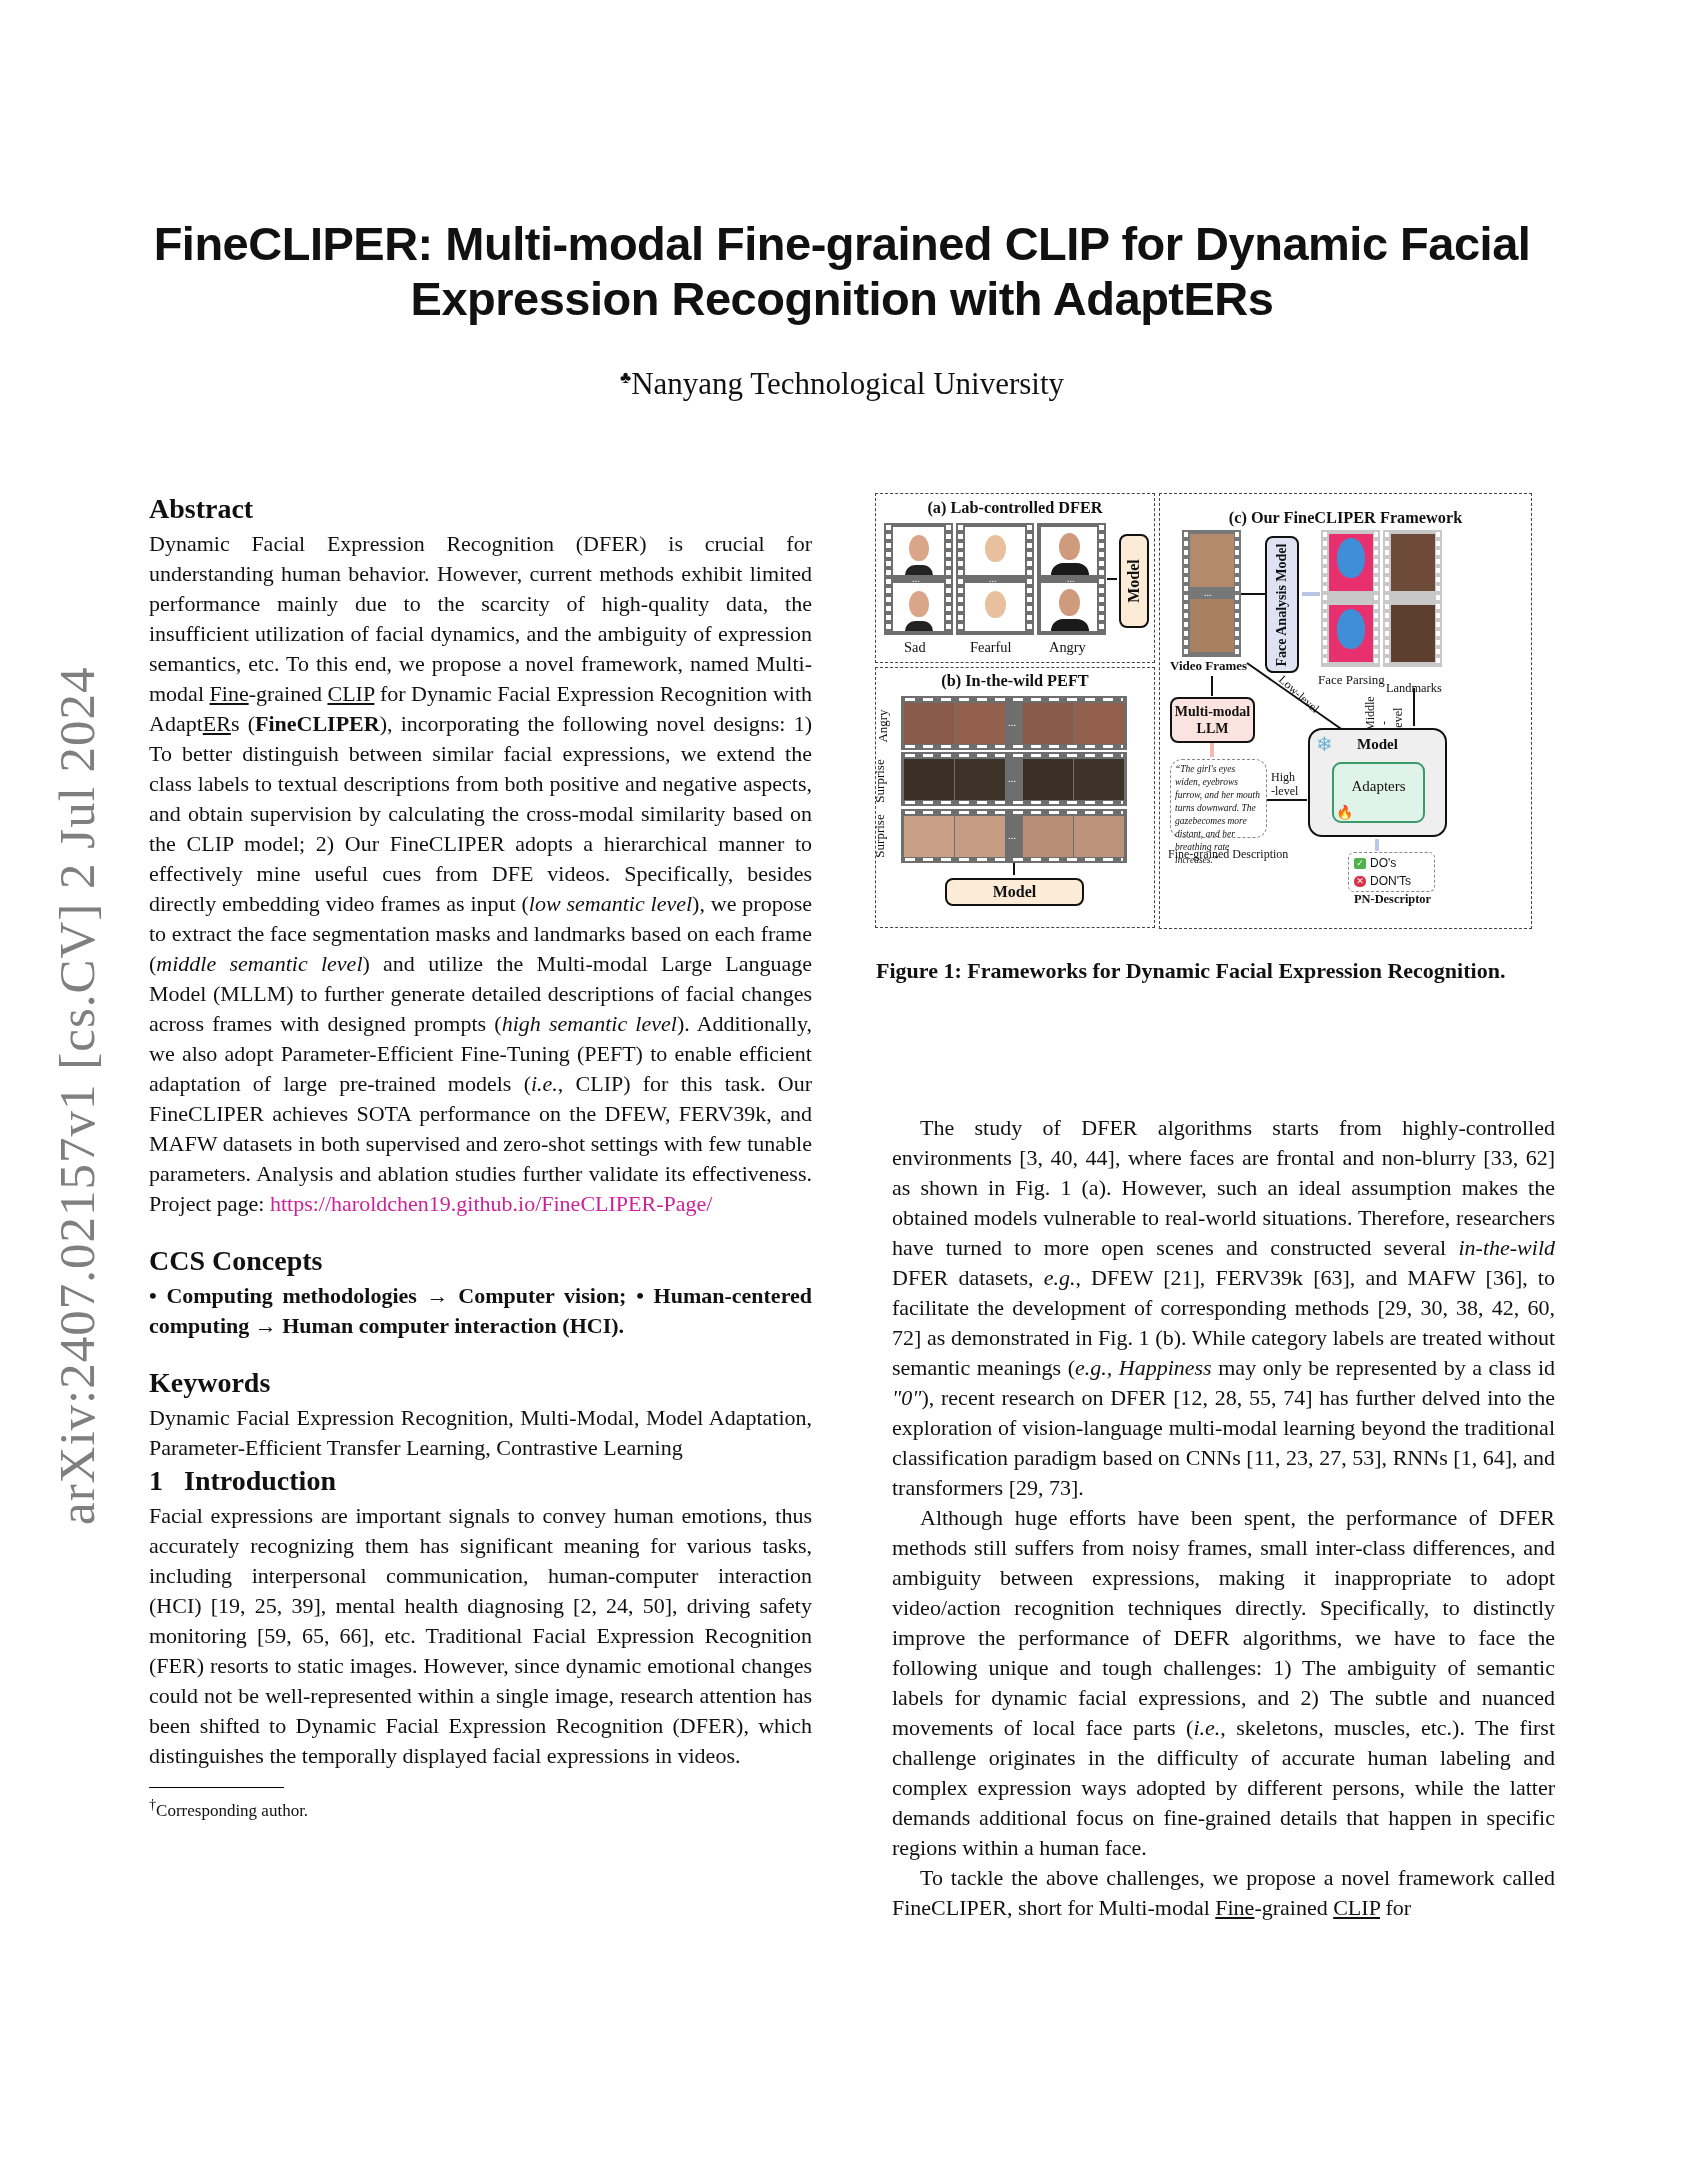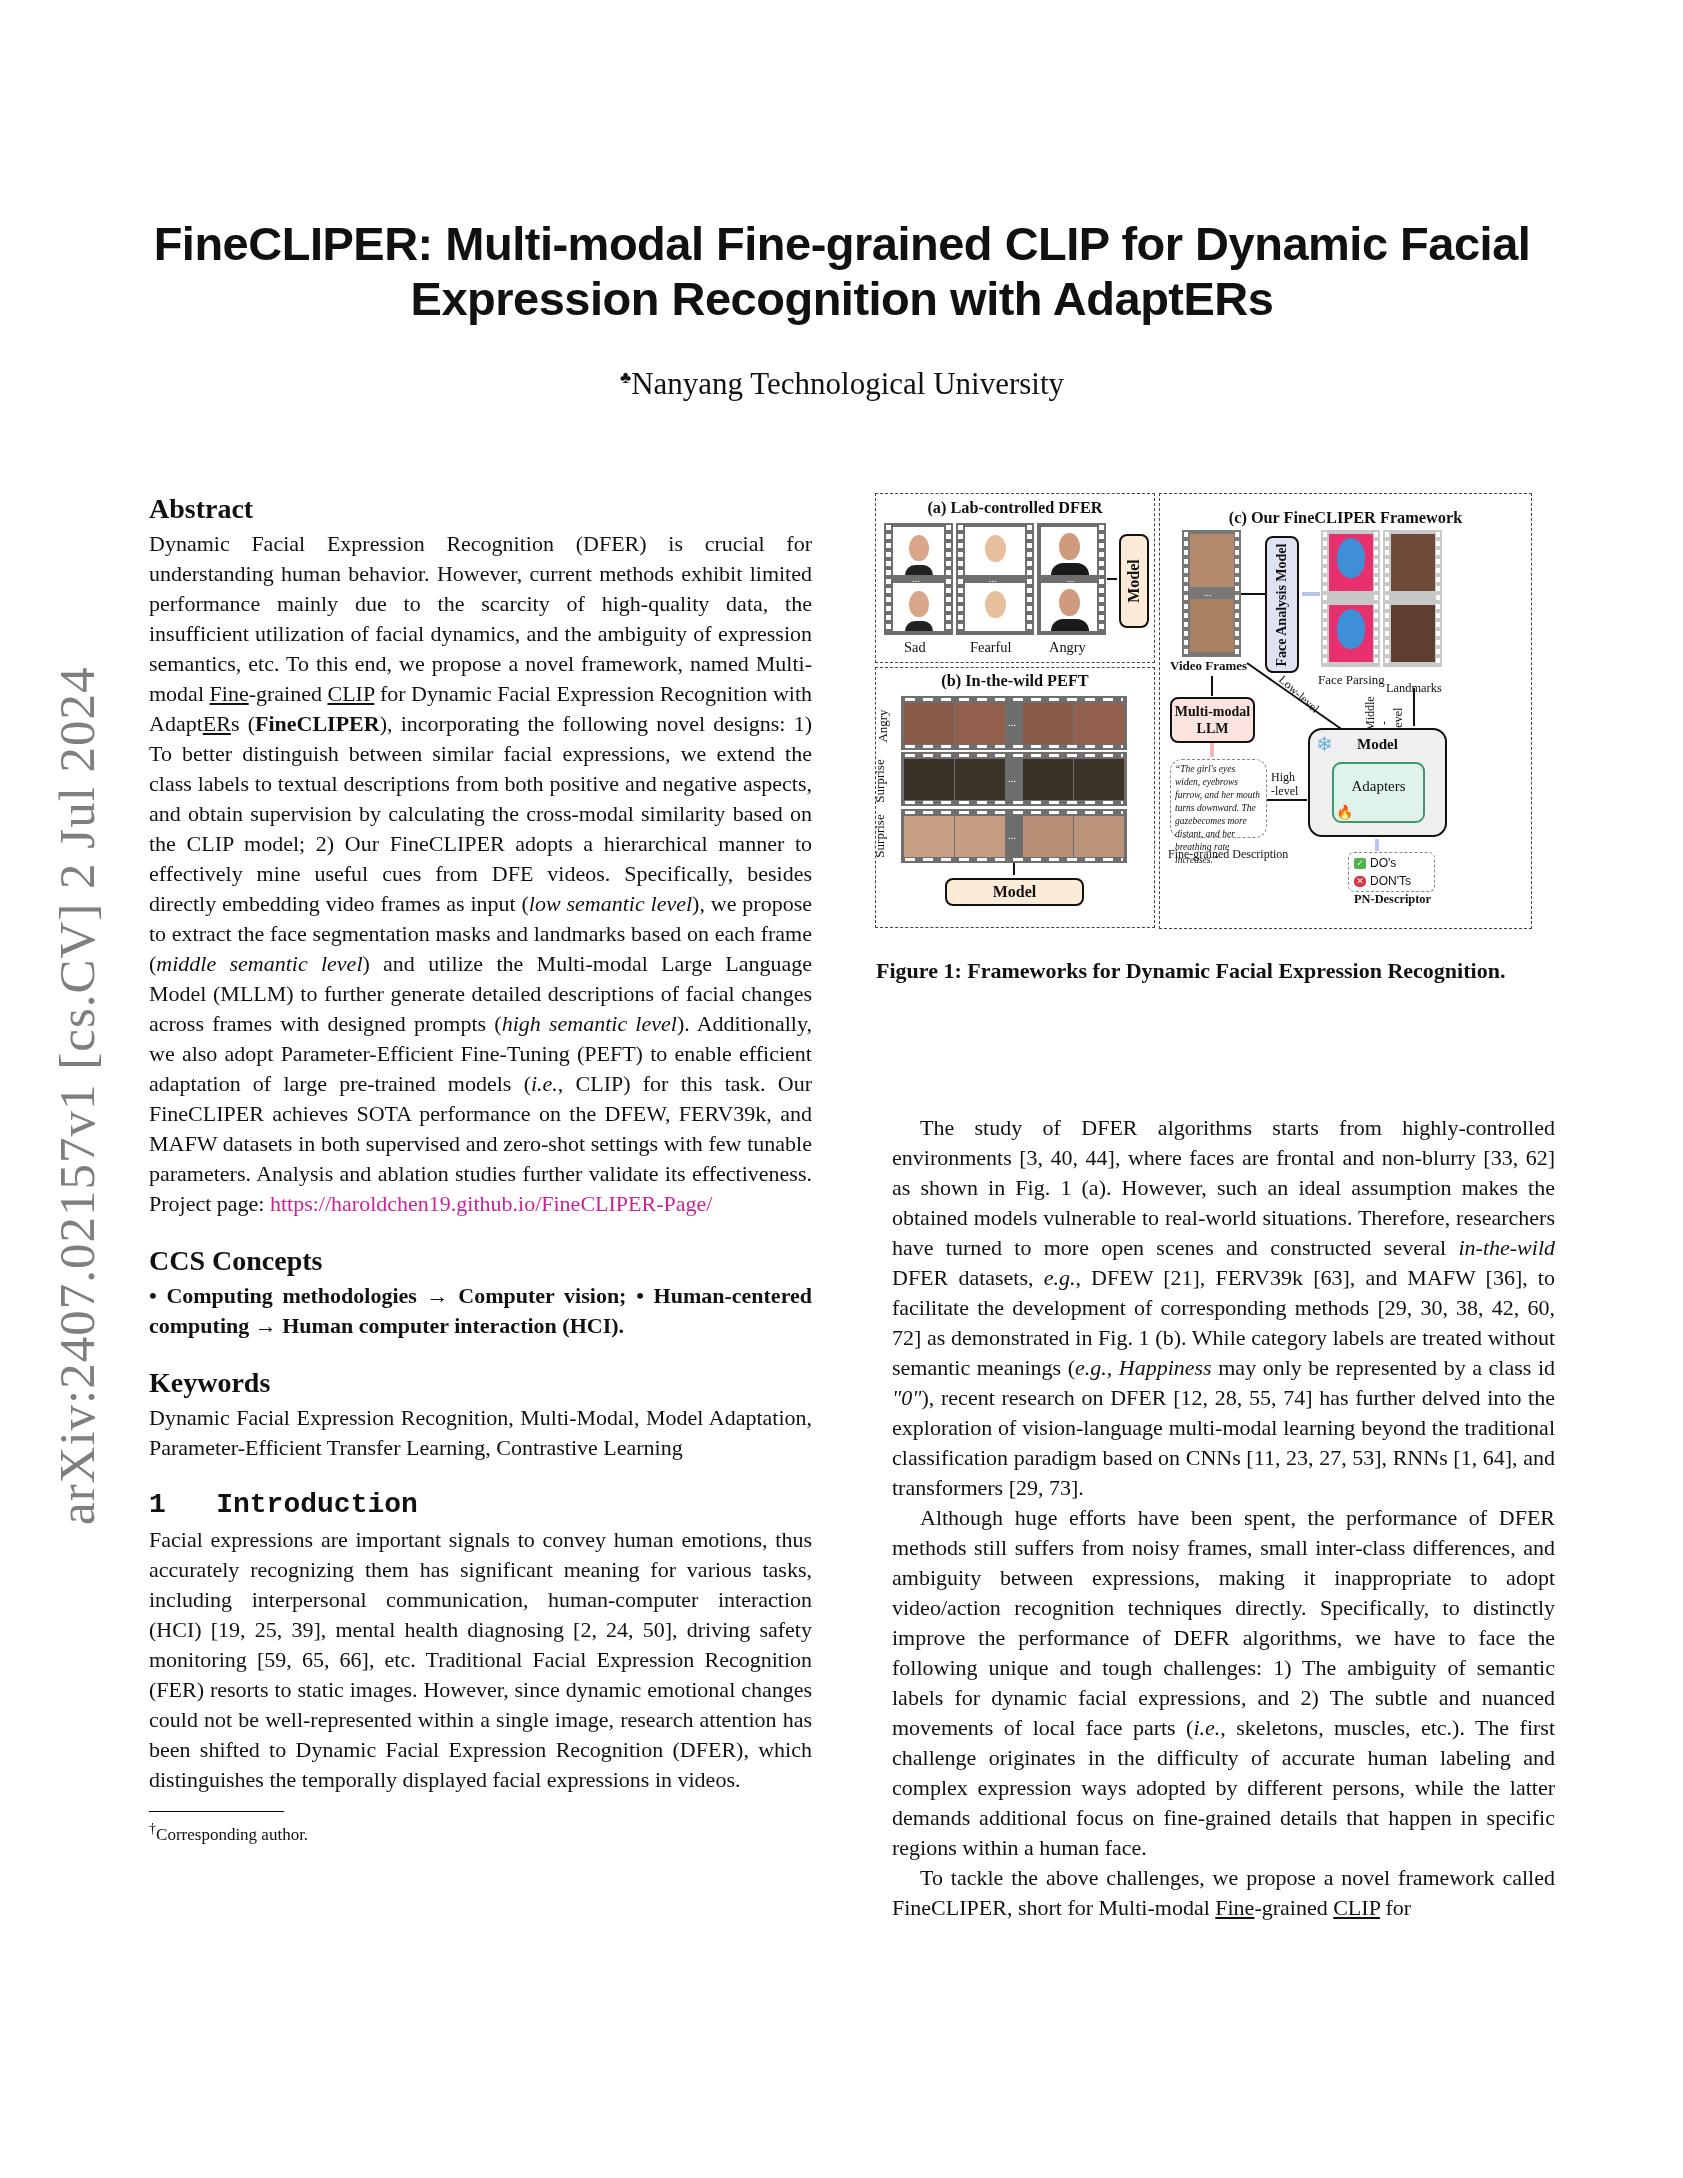--- a/index.html
+++ b/index.html
@@ -48,21 +48,21 @@
 <div class="col left" style="top:491px;">
   <h2>Abstract</h2>
   <p style="margin-top:2px;"><span>Dynamic Facial Expression Recognition (DFER) is crucial for understanding human behavior. However, current methods exhibit limited performance mainly due to the scarcity of high-quality data, the insufficient utilization of facial dynamics, and the ambiguity of expression semantics, etc. To this end, we propose a novel framework, named Multi-modal </span><span class="u">Fine</span><span>-grained </span><span class="u">CLIP</span><span> for Dynamic Facial Expression Recognition with Adapt</span><span class="u">ER</span><span>s (</span><b>FineCLIPER</b><span>), incorporating the following novel designs: 1) To better distinguish between similar facial expressions, we extend the class labels to textual descriptions from both positive and negative aspects, and obtain supervision by calculating the cross-modal similarity based on the CLIP model; 2) Our FineCLIPER adopts a hierarchical manner to effectively mine useful cues from DFE videos. Specifically, besides directly embedding video frames as input (</span><i>low semantic level</i><span>), we propose to extract the face segmentation masks and landmarks based on each frame (</span><i>middle semantic level</i><span>) and utilize the Multi-modal Large Language Model (MLLM) to further generate detailed descriptions of facial changes across frames with designed prompts (</span><i>high semantic level</i><span>). Additionally, we also adopt Parameter-Efficient Fine-Tuning (PEFT) to enable efficient adaptation of large pre-trained models (</span><i>i.e.</i><span>, CLIP) for this task. Our FineCLIPER achieves SOTA performance on the DFEW, FERV39k, and MAFW datasets in both supervised and zero-shot settings with few tunable parameters. Analysis and ablation studies further validate its effectiveness. Project page: </span><span class="link">https://haroldchen19.github.io/FineCLIPER-Page/</span></p>
 
   <h2 style="margin-top:24px;">CCS Concepts</h2>
   <p style="font-weight:bold; margin-top:2px;">• Computing methodologies → Computer vision; • Human-centered computing → Human computer interaction (HCI).</p>
 
   <h2 style="margin-top:24px;">Keywords</h2>
   <p style="margin-top:2px;">Dynamic Facial Expression Recognition, Multi-Modal, Model Adaptation, Parameter-Efficient Transfer Learning, Contrastive Learning</p>
 
-  <h2 style="margin-top:24px; white-space:pre;font-family:Liberation Mono, monospace;">1   Introduction</h2>
+  <h2 style="white-space:pre;">1   Introduction</h2>
   <p style="margin-top:2px;">Facial expressions are important signals to convey human emotions, thus accurately recognizing them has significant meaning for various tasks, including interpersonal communication, human-computer interaction (HCI) [19, 25, 39], mental health diagnosing [2, 24, 50], driving safety monitoring [59, 65, 66], etc. Traditional Facial Expression Recognition (FER) resorts to static images. However, since dynamic emotional changes could not be well-represented within a single image, research attention has been shifted to Dynamic Facial Expression Recognition (DFER), which distinguishes the temporally displayed facial expressions in videos.</p>
   <div class="footnote-rule"></div>
   <div class="footnote"><sup>†</sup><span>Corresponding author.</span></div>
 </div>
 
 <div class="figure">
 
   <div class="panel" style="left:0; top:0; width:280px; height:170px;">
     <div class="ptitle" style="top:4px;">(a) Lab-controlled DFER</div>
     <div class="strip" style="left:8px; top:29px; width:69px; height:112px;">

